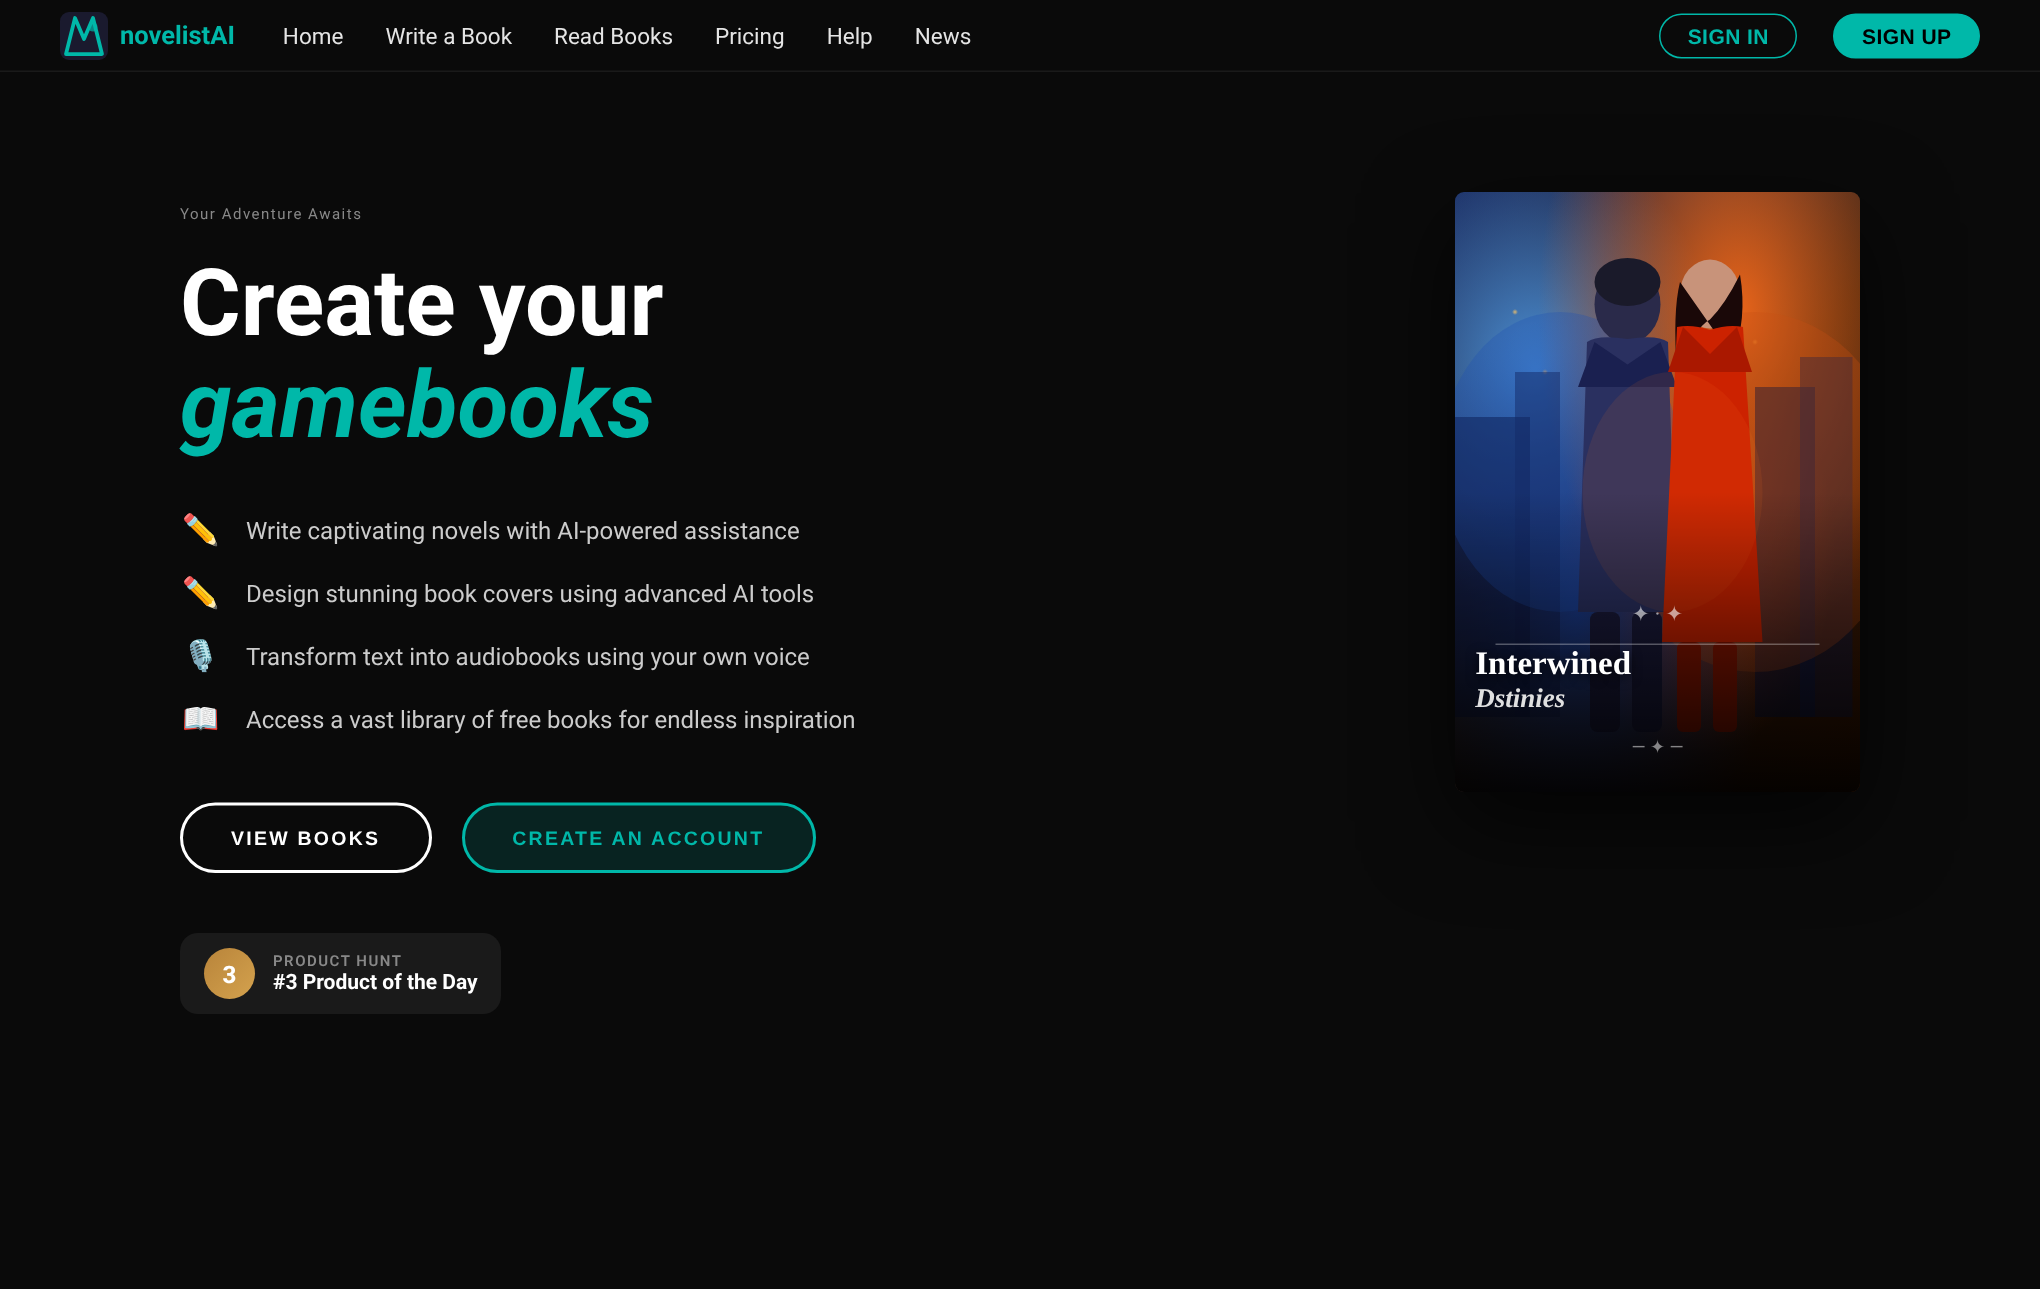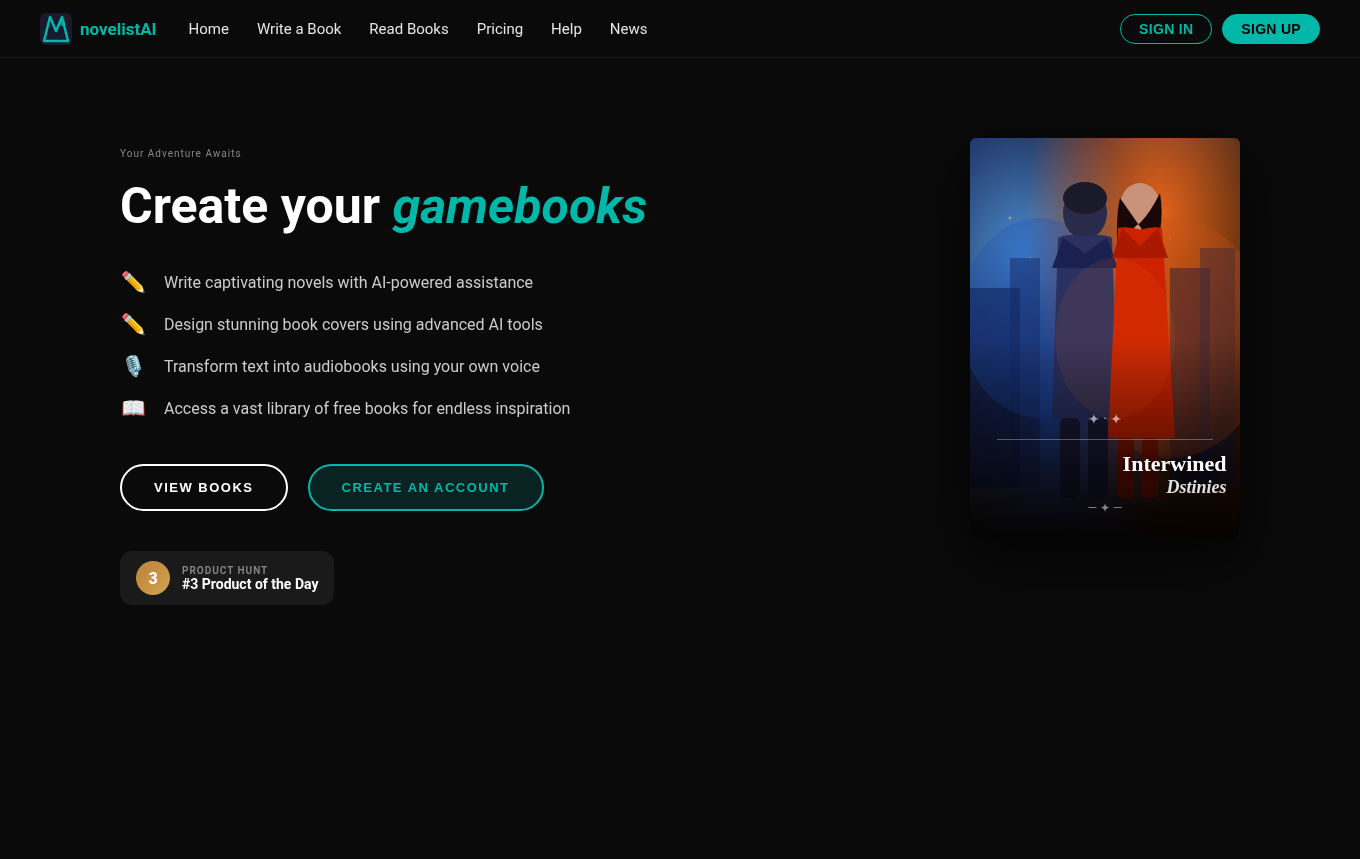--- a/index.html
+++ b/index.html
@@ -12,21 +12,21 @@
       width: 1360px;
       overflow-x: hidden;
     }
 
     
     nav {
       display: flex;
       align-items: center;
       justify-content: space-between;
       padding: 0 40px;
-      height: 58px;
+      height: 48px;
       background-color: #0a0a0a;
       border-bottom: 1px solid #1a1a1a;
     }
 
     .nav-left {
       display: flex;
       align-items: center;
       gap: 32px;
     }
 
@@ -64,21 +64,21 @@
       text-decoration: none;
       color: #e5e5e5;
       font-size: 15px;
       font-weight: 400;
       transition: color 0.2s;
     }
 
     .nav-right {
       display: flex;
       align-items: center;
-      gap: 10px;
+      gap: 24px;
     }
 
     .btn-signin {
       padding: 6px 18px;
       border: 1.5px solid #00b8a9;
       border-radius: 20px;
       background: transparent;
       color: #00b8a9;
       font-size: 14px;
       font-weight: 600;
@@ -114,21 +114,21 @@
 
     .hero-tagline {
       font-size: 10px;
       color: #888;
       letter-spacing: 1px;
       margin-bottom: 20px;
       font-weight: 400;
     }
 
     .hero-heading {
-      font-size: 50px;
+      font-size: 62px;
       font-weight: 700;
       line-height: 1.1;
       margin-bottom: 36px;
       color: #ffffff;
     }
 
     .hero-heading .highlight {
       color: #00b8a9;
       font-style: italic;
     }
@@ -255,24 +255,24 @@
       position: absolute;
       bottom: 0;
       left: 0;
       right: 0;
       height: 50%;
       background: linear-gradient(to top, rgba(0,0,0,0.9) 0%, transparent 100%);
     }
 
     .cover-title {
       position: absolute;
-      bottom: 40px;
+      bottom: 52px;
       left: 50%;
       transform: translateX(-50%);
-      text-align: right;
+      text-align: left;
       width: 90%;
     }
 
     .cover-title-main {
       font-size: 22px;
       font-weight: 700;
       color: #ffffff;
       line-height: 1.2;
       text-shadow: 0 2px 8px rgba(0,0,0,0.8);
       display: block;

